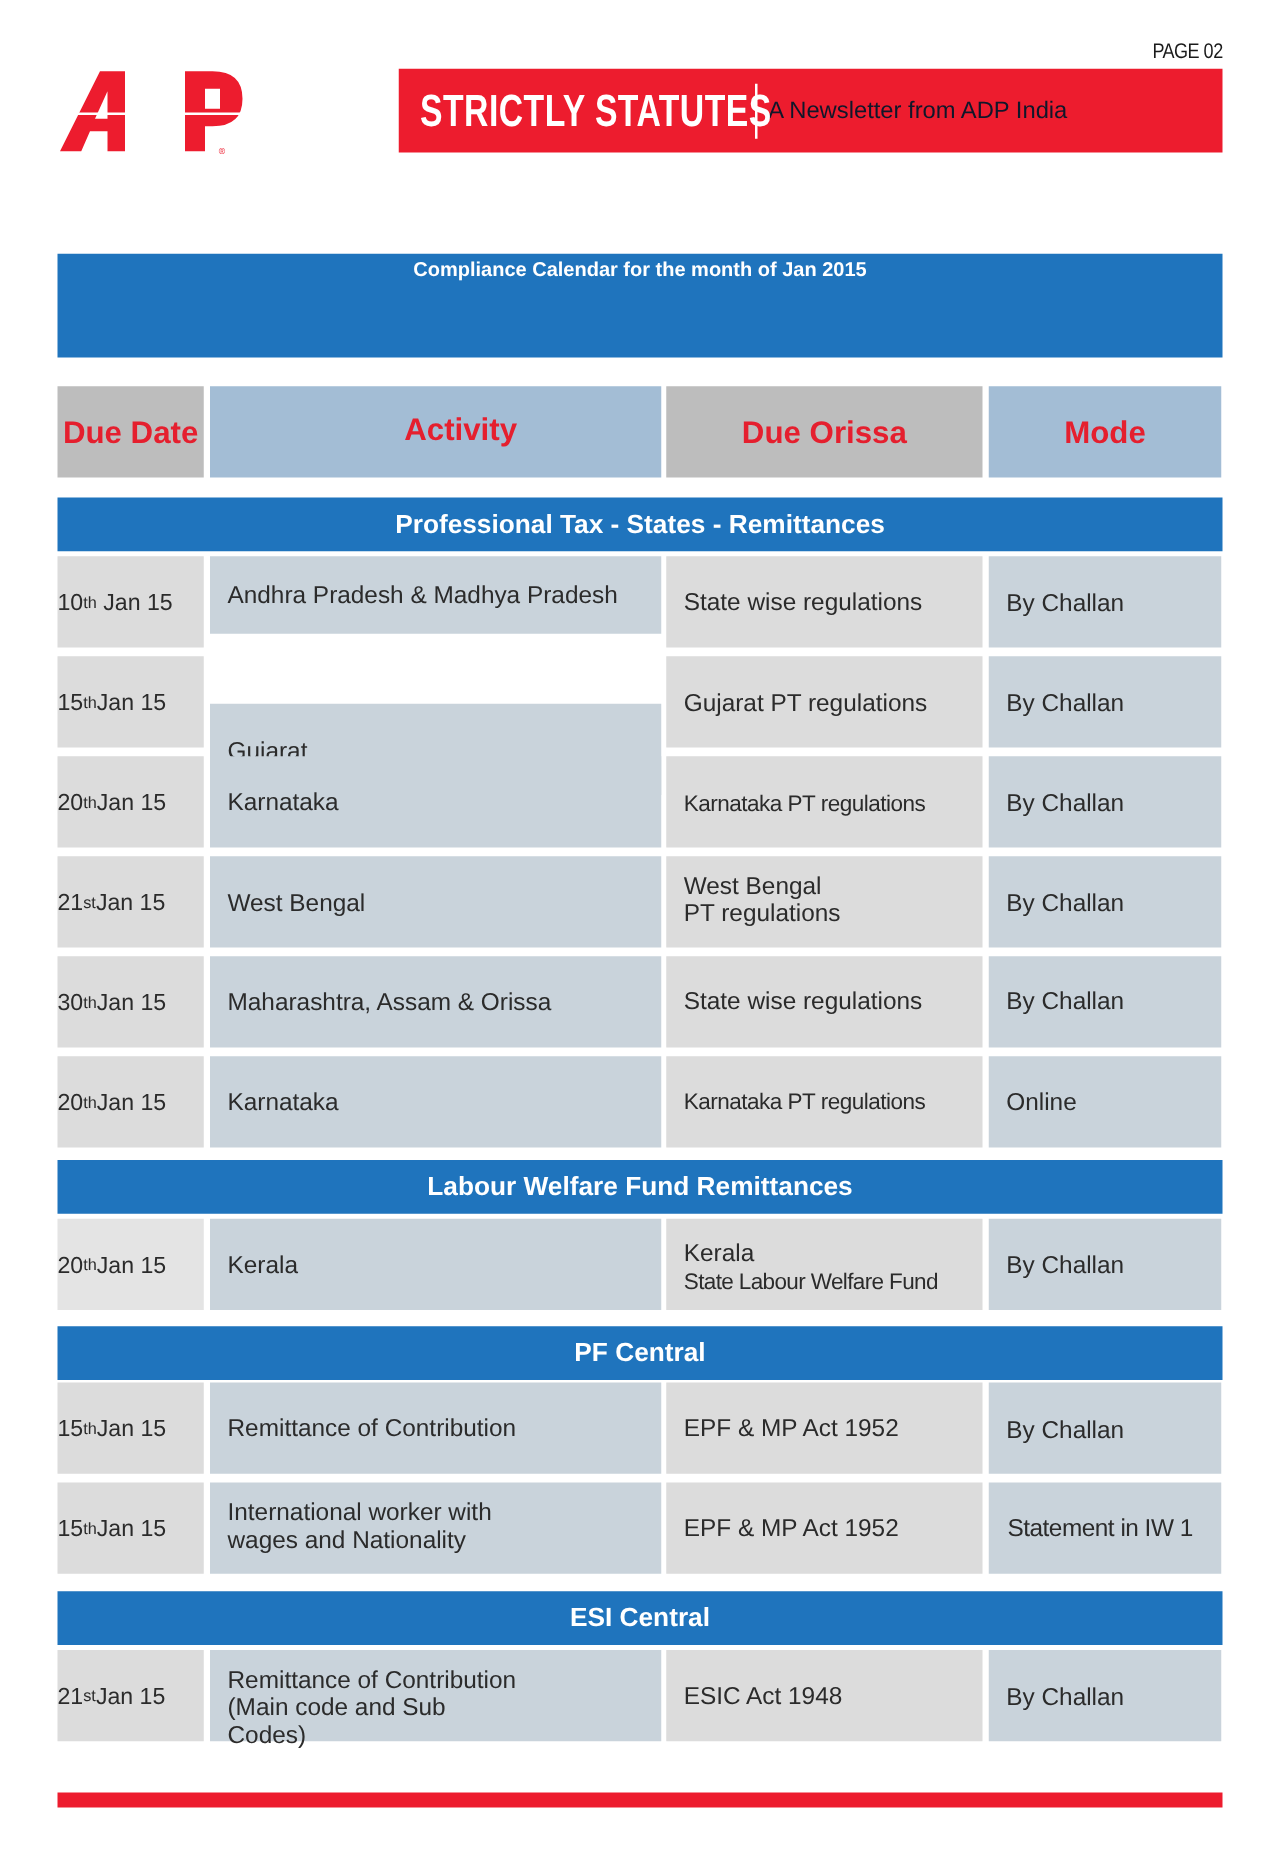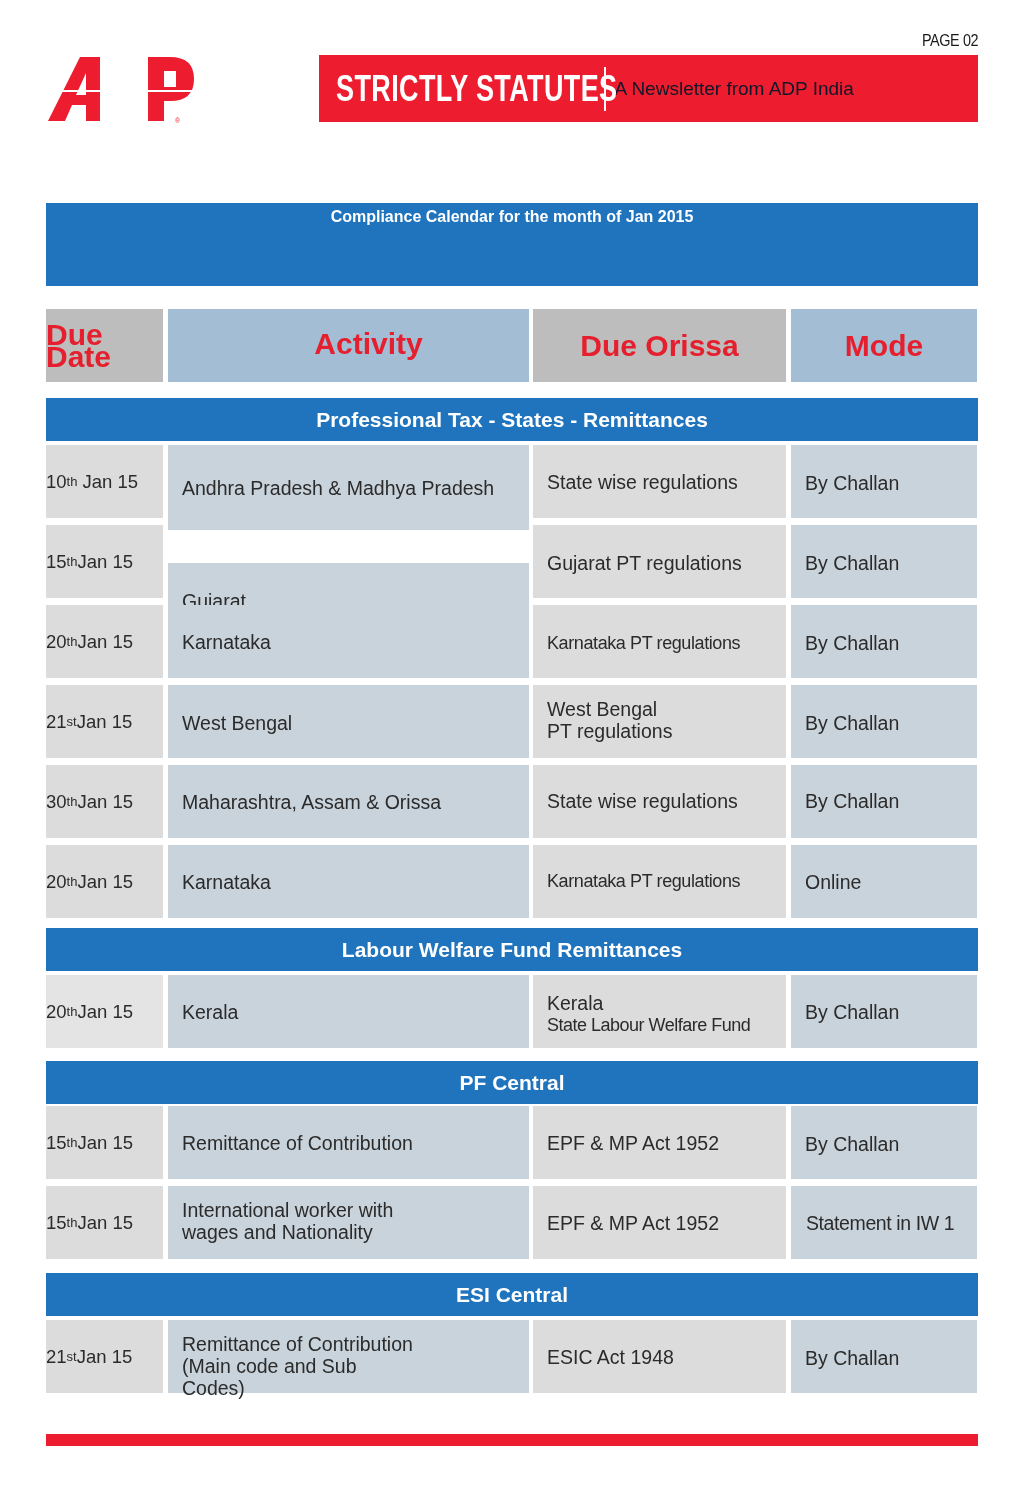--- a/index.html
+++ b/index.html
@@ -8,21 +8,21 @@
   .logo { position:absolute; left:48px; top:55px; width:150px; height:70px; }
   .banner { position:absolute; left:319px; top:55px; width:659px; height:67px; background:#ed1c2e; display:flex; align-items:center; }
   .banner-title { color:#fff; font-weight:bold; font-size:36px; margin-left:17px; transform:scaleX(0.75); transform-origin:left center; white-space:nowrap; width:270px; letter-spacing:0.5px; }
   .banner-divider { width:1.5px; height:44px; background:#fff; margin-left:-2px; }
   .banner-sub { color:#0f172a; font-size:19px; margin-left:9px; white-space:nowrap; }
 
   .title-band { position:absolute; left:46px; top:203px; width:932px; height:83px; background:#1f74bd; }
   .title-band span { position:absolute; left:0; right:0; top:5px; text-align:center; color:#fff; font-weight:bold; font-size:16px; }
 
   .cell { position:absolute; box-sizing:border-box; display:flex; align-items:center; color:#2b2b2b; font-size:19.5px; line-height:22px; }
-  .hdr { color:#e51f2e; font-weight:bold; font-size:30px; justify-content:center; }
+  .hdr { color:#e51f2e; font-weight:bold; font-size:25px; justify-content:center; }
   .c1 { left:46px; width:117px; }
   .c2 { left:168px; width:361px;padding-left:40px; }
   .c3 { left:533px; width:253px; }
   .c4 { left:791px; width:186px; }
   .g1 { background:#dcdcdc; }
   .b2 { background:#c9d3db; }
   .g3 { background:#dcdcdc; }
   .b4 { background:#c9d3db; }
   .hg { background:#bdbdbd; }
   .hb { background:#a3bdd5; }
@@ -71,21 +71,21 @@
 <div class="cell c3 hg hdr" style="top:309px;height:73px;">Due Orissa</div>
 <div class="cell c4 hb hdr" style="top:309px;height:73px;">Mode</div>
 
 <div class="section" style="top:398px;">Professional Tax - States - Remittances</div>
 
 <div class="cell c1 g1 date" style="top:445px;height:73px;">
   <span>10</span>
     <sub>th</sub>
     <span style="white-space:pre"> Jan 15</span>
 </div>
-<div class="cell c2 b2 txt" style="top:445px;height:85px;text-align:center;">Andhra Pradesh &amp; Madhya Pradesh</div>
+<div class="cell c2 b2 txt" style="top:445px;height:62px;text-align:center;">Andhra Pradesh &amp; Madhya Pradesh</div>
 <div class="cell c3 g3 txt" style="top:445px;height:73px;">State wise regulations</div>
 <div class="cell c4 b4 txt" style="top:445px;height:73px;align-items:flex-start;padding-top:27px;">By Challan</div>
 
 <div class="cell c1 g1 date" style="top:525px;height:73px;">
   <span>15</span>
     <sub>th</sub>
     <span style="white-space:pre">Jan 15</span>
 </div>
 <div class="cell c2 b2 txt" style="top:525px;height:73px;align-items:flex-start;padding-top:27px;margin-top:38px;">Gujarat</div>
 <div class="cell c3 g3 txt" style="top:525px;height:73px;align-items:flex-start;padding-top:27px;">Gujarat PT regulations</div>

